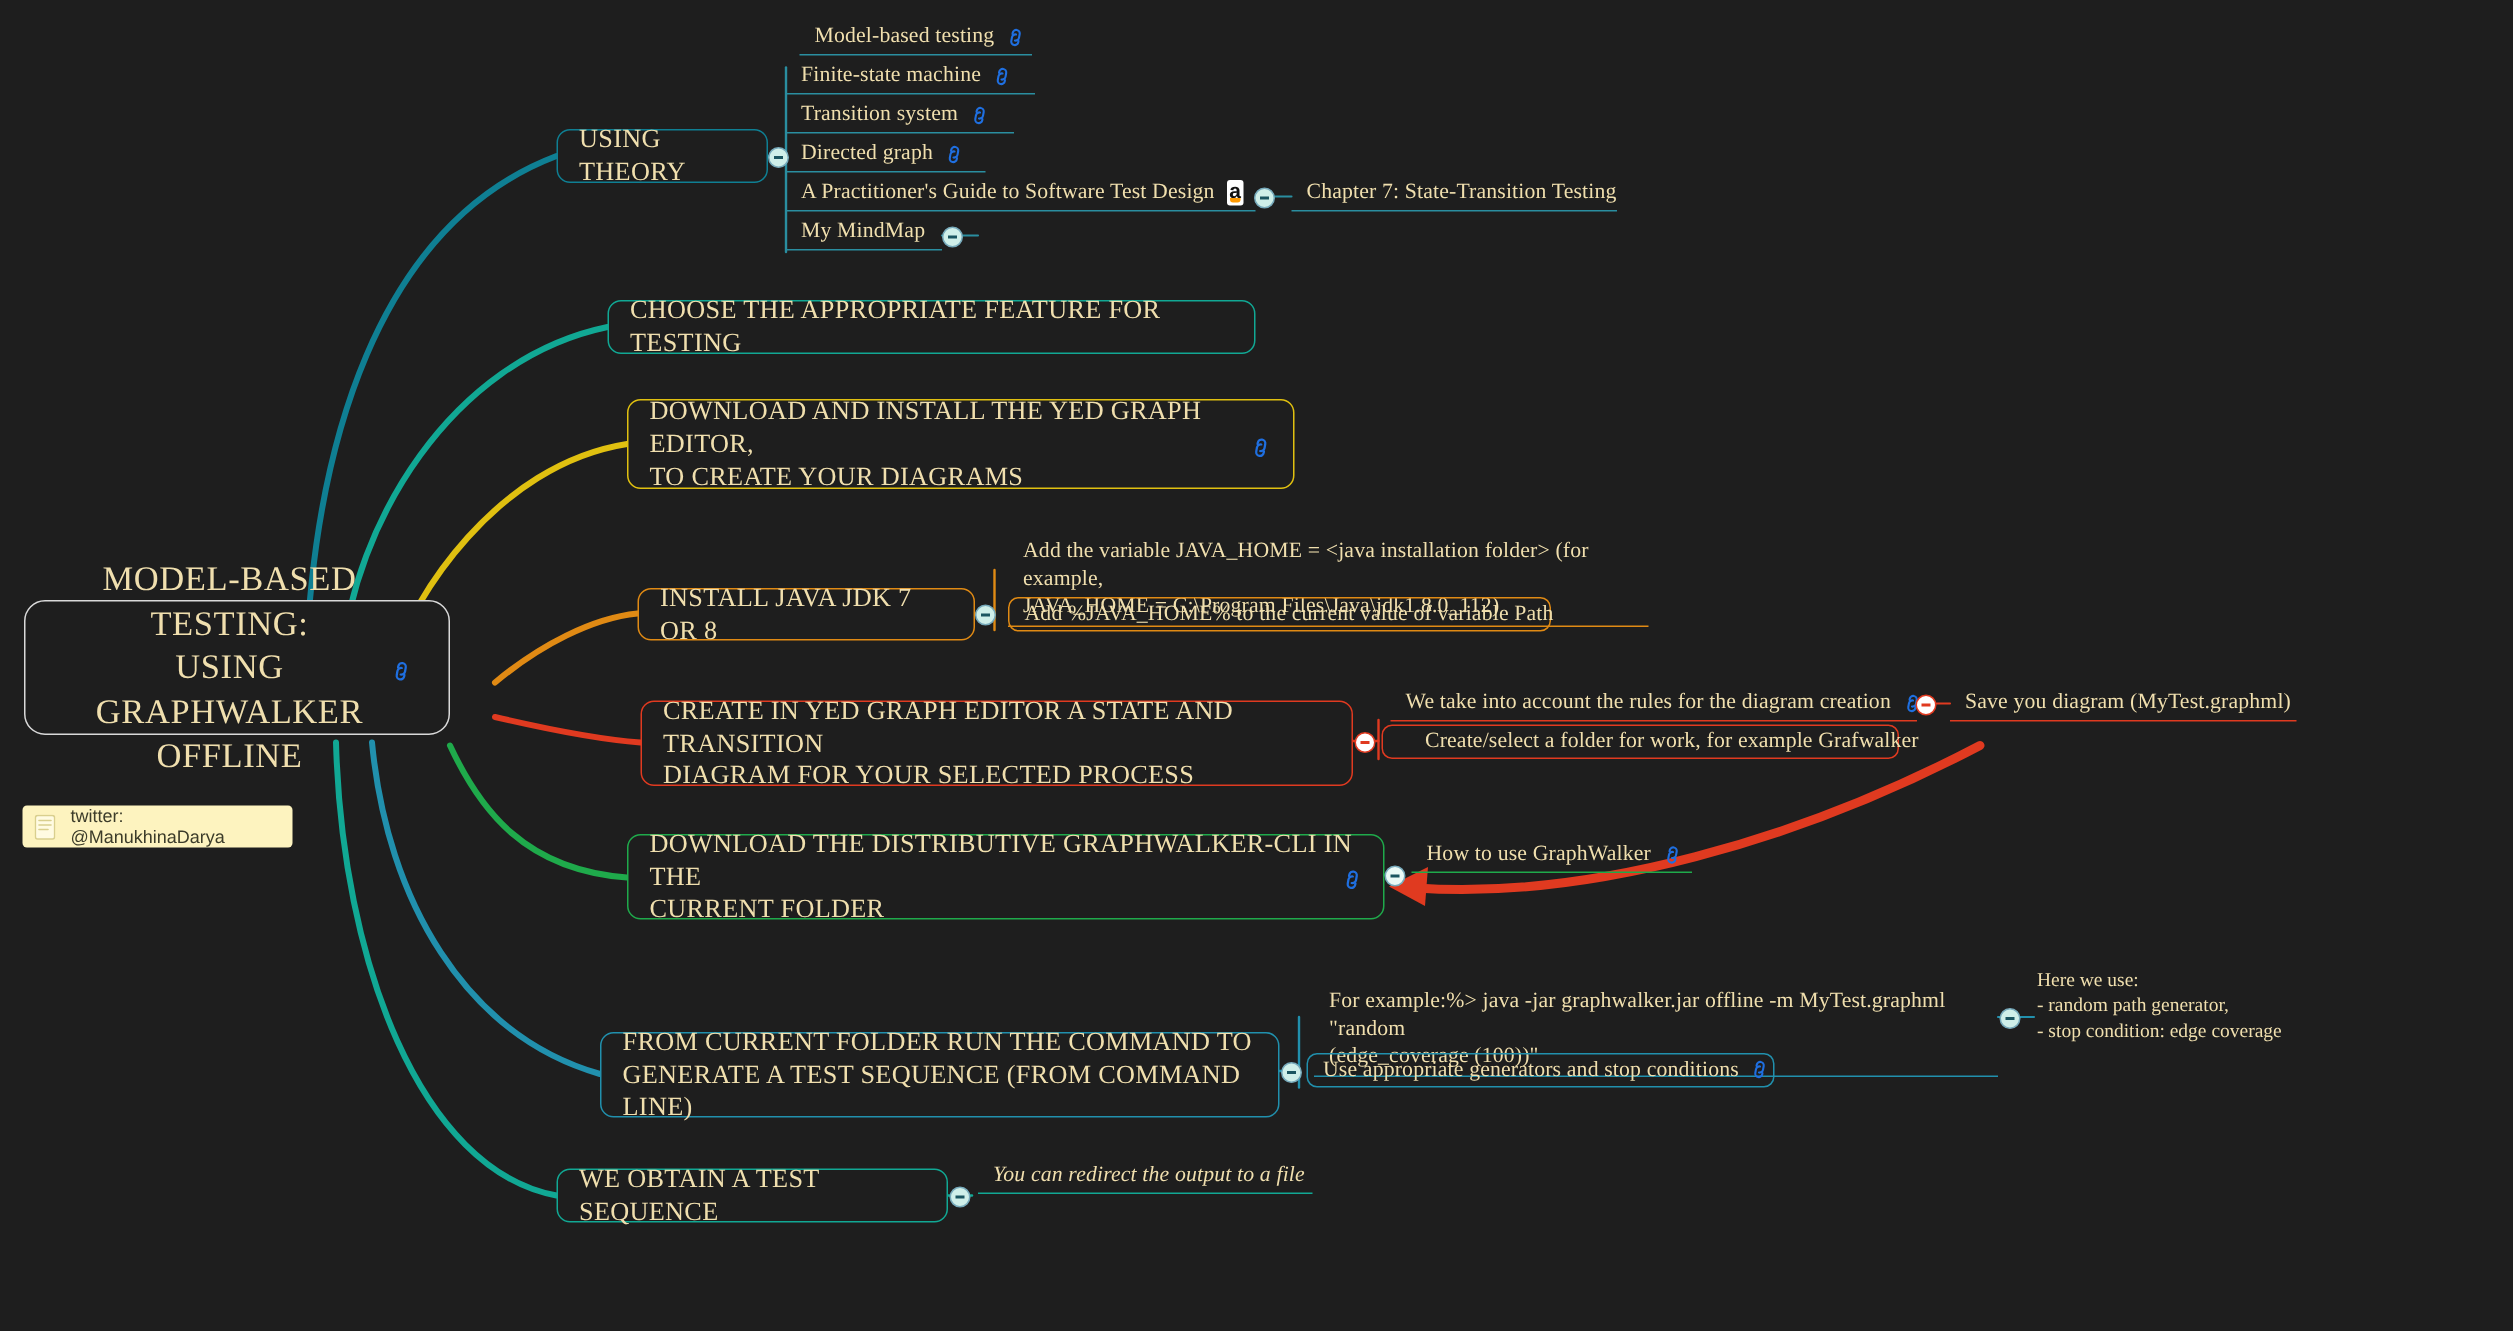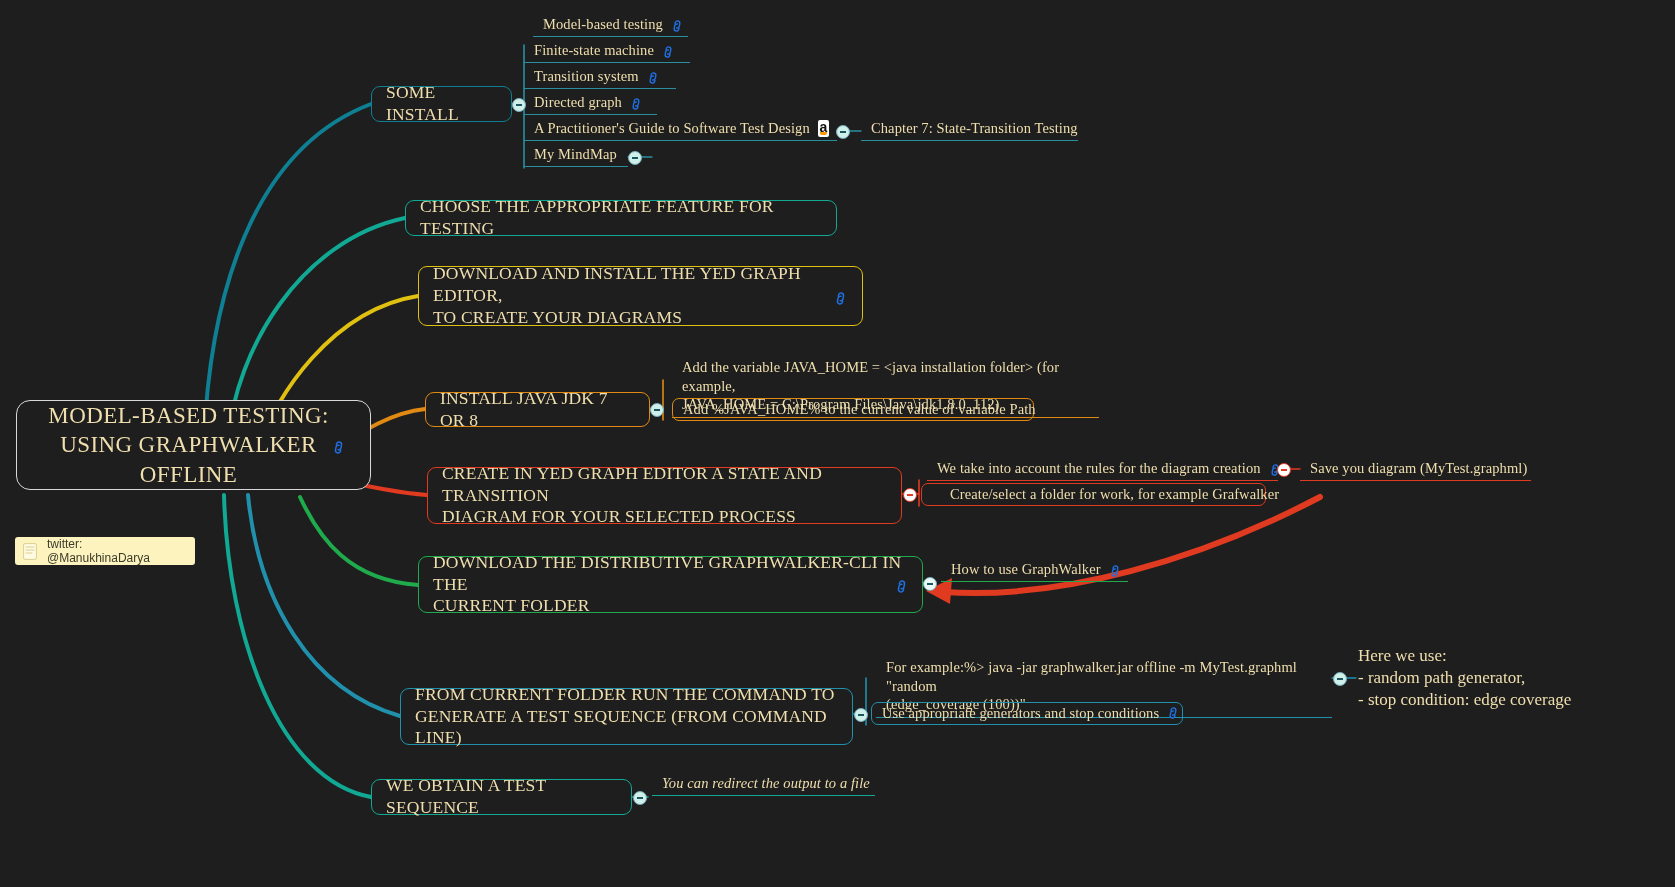--- a/index.html
+++ b/index.html
@@ -7,39 +7,39 @@
        font-family:"Liberation Serif",serif;color:#f0dfae;}
   .canvas{position:absolute;inset:0;}
   svg.links{position:absolute;left:0;top:0;width:1675px;height:887px;pointer-events:none;}
 
   
   .node{position:absolute;box-sizing:border-box;border:1.5px solid #888;border-radius:9px;
         background:#1e1e1e;display:flex;align-items:center;padding:7px 14px;line-height:1.25;}
   .node .txt{display:block;}
 
   
-  #root{left:16px;top:400px;width:355px;height:90px;border:1.5px solid #d9d9d9;border-radius:14px;
+  #root{left:16px;top:400px;width:284px;height:90px;border:1.5px solid #d9d9d9;border-radius:14px;
         justify-content:center;text-align:center;font-size:23px;letter-spacing:.4px;padding:6px 26px 6px 16px;}
   #root .txt{line-height:1.28;}
 
   
   .main{font-size:17.5px;letter-spacing:.2px;}
   #n-theory{left:371px;top:86px;width:141px;height:36px;border-color:#0f7f93;justify-content:center;}
   #n-choose{left:405px;top:200px;width:432px;height:36px;border-color:#11a894;}
   #n-yed{left:418px;top:266px;width:445px;height:60px;border-color:#e0c010;}
   #n-jdk{left:425px;top:392px;width:225px;height:35px;border-color:#e08a14;justify-content:center;}
   #n-yedcreate{left:427px;top:467px;width:475px;height:57px;border-color:#e03a20;}
   #n-dl{left:418px;top:556px;width:505px;height:57px;border-color:#1faa4b;}
   #n-cmd{left:400px;top:688px;width:453px;height:57px;border-color:#2190ad;}
   #n-obtain{left:371px;top:779px;width:261px;height:36px;border-color:#11a894;justify-content:center;}
 
   
   .sub{position:absolute;display:flex;align-items:center;font-size:14.5px;white-space:nowrap;
        padding:2px 8px 3px 10px;box-sizing:border-box;letter-spacing:.1px;}
-  .sub.ul{border-bottom:1.3px solid #2a8ea0;align-items:flex-end;}
+  .sub.ul{border-bottom:1.3px solid #2a8ea0;}
   .sub.boxed{border:1.3px solid #2a8ea0;border-radius:7px;}
   .c-teal{border-color:#2a8ea0 !important;}
   .c-orange{border-color:#e08a14 !important;}
   .c-red{border-color:#e03a20 !important;}
   .c-green{border-color:#1faa4b !important;}
   .c-blue{border-color:#2190ad !important;}
   .c-aqua{border-color:#11a894 !important;}
 
   .multiline{white-space:normal;line-height:1.28;align-items:flex-start;padding-top:1px;}
 
@@ -61,21 +61,21 @@
   .dot.red{background:#fff;border-color:#e03a20;}
   .dot.red::after{background:#e03a20;}
   .dot.solid{background:#eafaf6;}
 
   
   #tw-note{position:absolute;left:15px;top:537px;width:180px;height:28px;background:#fdf3bf;
            border-radius:3px;display:flex;align-items:center;padding:0 8px;box-sizing:border-box;
            font-family:"Liberation Sans",sans-serif;font-size:12px;color:#3c3c2a;}
   #tw-note .doc{width:14px;height:17px;margin-right:10px;flex:0 0 auto;}
 
-  .plain{position:absolute;font-size:17px;white-space:pre;line-height:1.3;}
+  .plain{position:absolute;font-size:13px;white-space:pre;line-height:1.3;}
 </style>
 </head>
 <body>
 
 <div class="canvas">
 
 <svg class="links" viewBox="0 0 1675 887">
   <g fill="none" stroke-linecap="round">
     <path d="M204,440 C210,300 250,150 371,104" stroke="#0f7f93" stroke-width="4"></path>
     <path d="M228,440 C236,350 300,240 405,218" stroke="#11a894" stroke-width="4"></path>
@@ -130,21 +130,21 @@
 
 <div id="tw-note">
   <svg class="doc" viewBox="0 0 14 17">
     <rect x="0.6" y="0.6" width="12.8" height="15.8" rx="1.5" fill="#fffbe2" stroke="#d9cf8e"></rect>
     <path d="M3 4h8M3 7h8M3 10h6" stroke="#d9cf8e" stroke-width="1.1" stroke-linecap="round"></path>
   </svg>
   <span>twitter: @ManukhinaDarya</span>
 </div>
 
 <div class="node main" id="n-theory">
-  <span class="txt">SOME INSTALL</span>
+  <span class="txt">USING THEORY</span>
 </div>
 <div class="dot" style="left:512px;top:98px;"></div>
 
 <div class="sub ul c-teal" style="left:533px;top:14px;width:155px;">
   <span>Model-based testing</span>
   <span class="lnk">
         <svg width="14" height="14" viewBox="0 0 24 24" fill="none" stroke="#1f6fe0" stroke-width="2.4" stroke-linecap="round">
           <path d="M9.5 14.5a4 4 0 0 0 5.7 0l3-3a4 4 0 1 0-5.7-5.7l-1 1"></path>
           <path d="M14.5 9.5a4 4 0 0 0-5.7 0l-3 3a4 4 0 1 0 5.7 5.7l1-1"></path>
         </svg>

